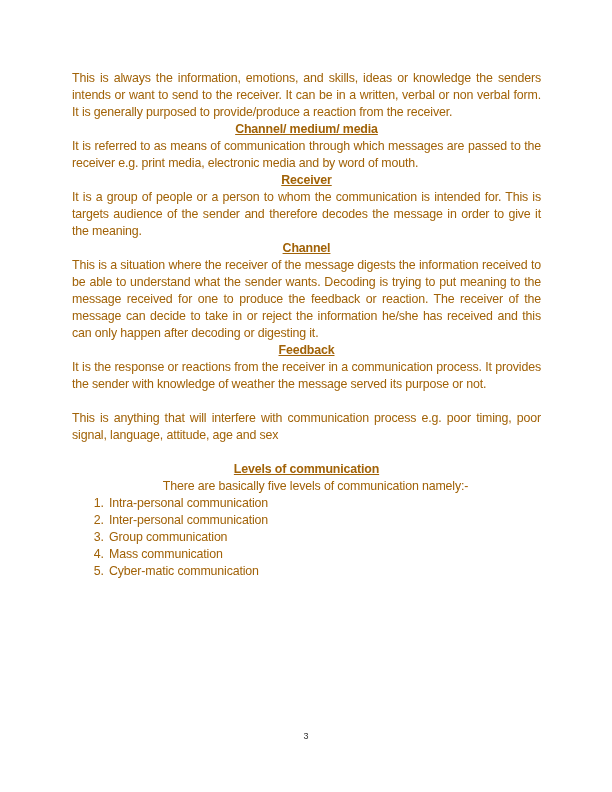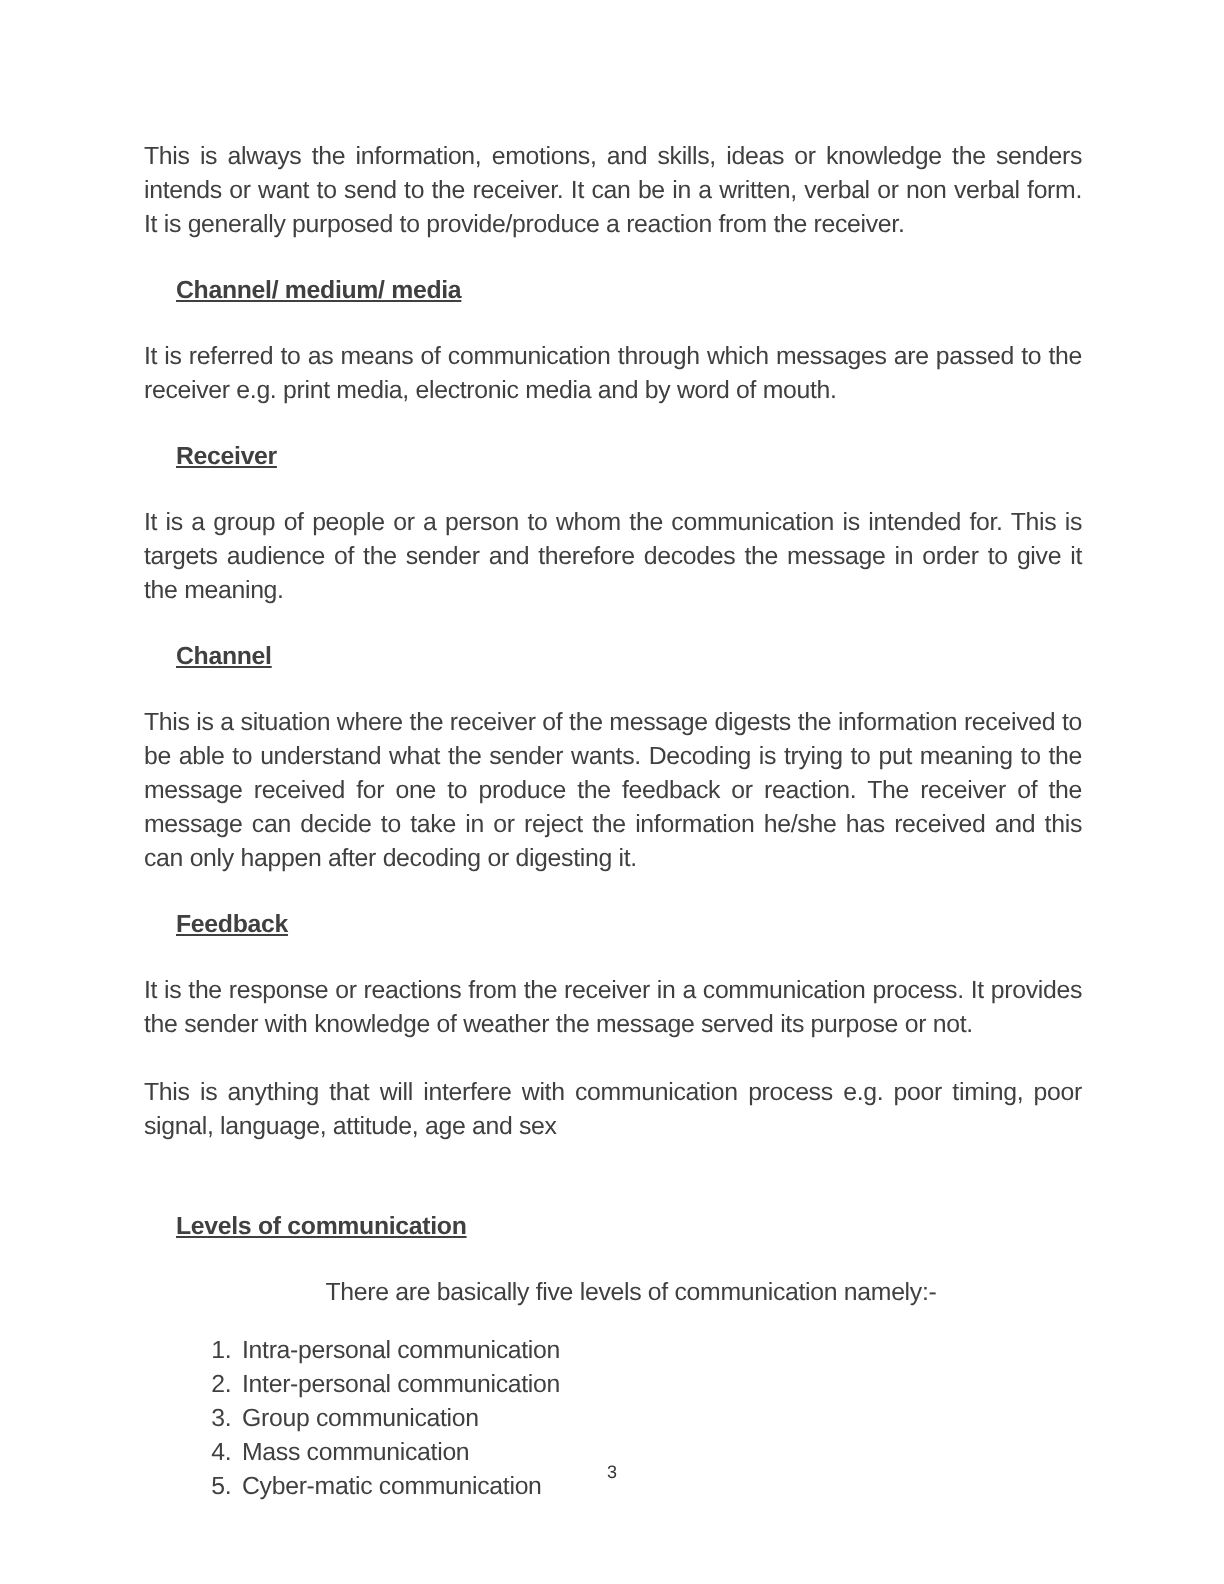--- a/index.html
+++ b/index.html
@@ -1,27 +1,27 @@
 <!DOCTYPE html>
 <html><head>
   <meta charset="utf-8">
   <style>
     html, body { margin: 0; padding: 0; background: #ffffff; }
     body { width: 612px; height: 792px; position: relative; overflow: hidden; }
     .page {
       position: absolute; left: 72px; top: 70px; width: 469px;
       font-family: "Liberation Sans", sans-serif;
-      font-size: 12.4px; line-height: 17px; color: #404040;
+      font-size: 12.4px; line-height: 17px; color: #a16207;
       letter-spacing: -0.15px;
     }
     .para { text-align: justify; margin: 0; }
-    .heading { font-weight: bold; text-decoration: underline; margin: 16px; }
+    .heading { font-weight: bold; text-decoration: underline; margin: 0; text-align: center; }
     .gap { height: 17px; }
     .intro { margin: 0 0 0 18px; text-align: center; }
-    ol { margin: 12px; padding: 0 0 0 35px; }
+    ol { margin: 0; padding: 0 0 0 35px; }
     ol li { padding-left: 2px; }
     .page-number {
       position: absolute; left: 0; width: 612px; top: 731px;
       text-align: center; font-family: "Liberation Sans", sans-serif;
       font-size: 9px; color: #333;
     }
   </style>
 </head>
 <body>
 

